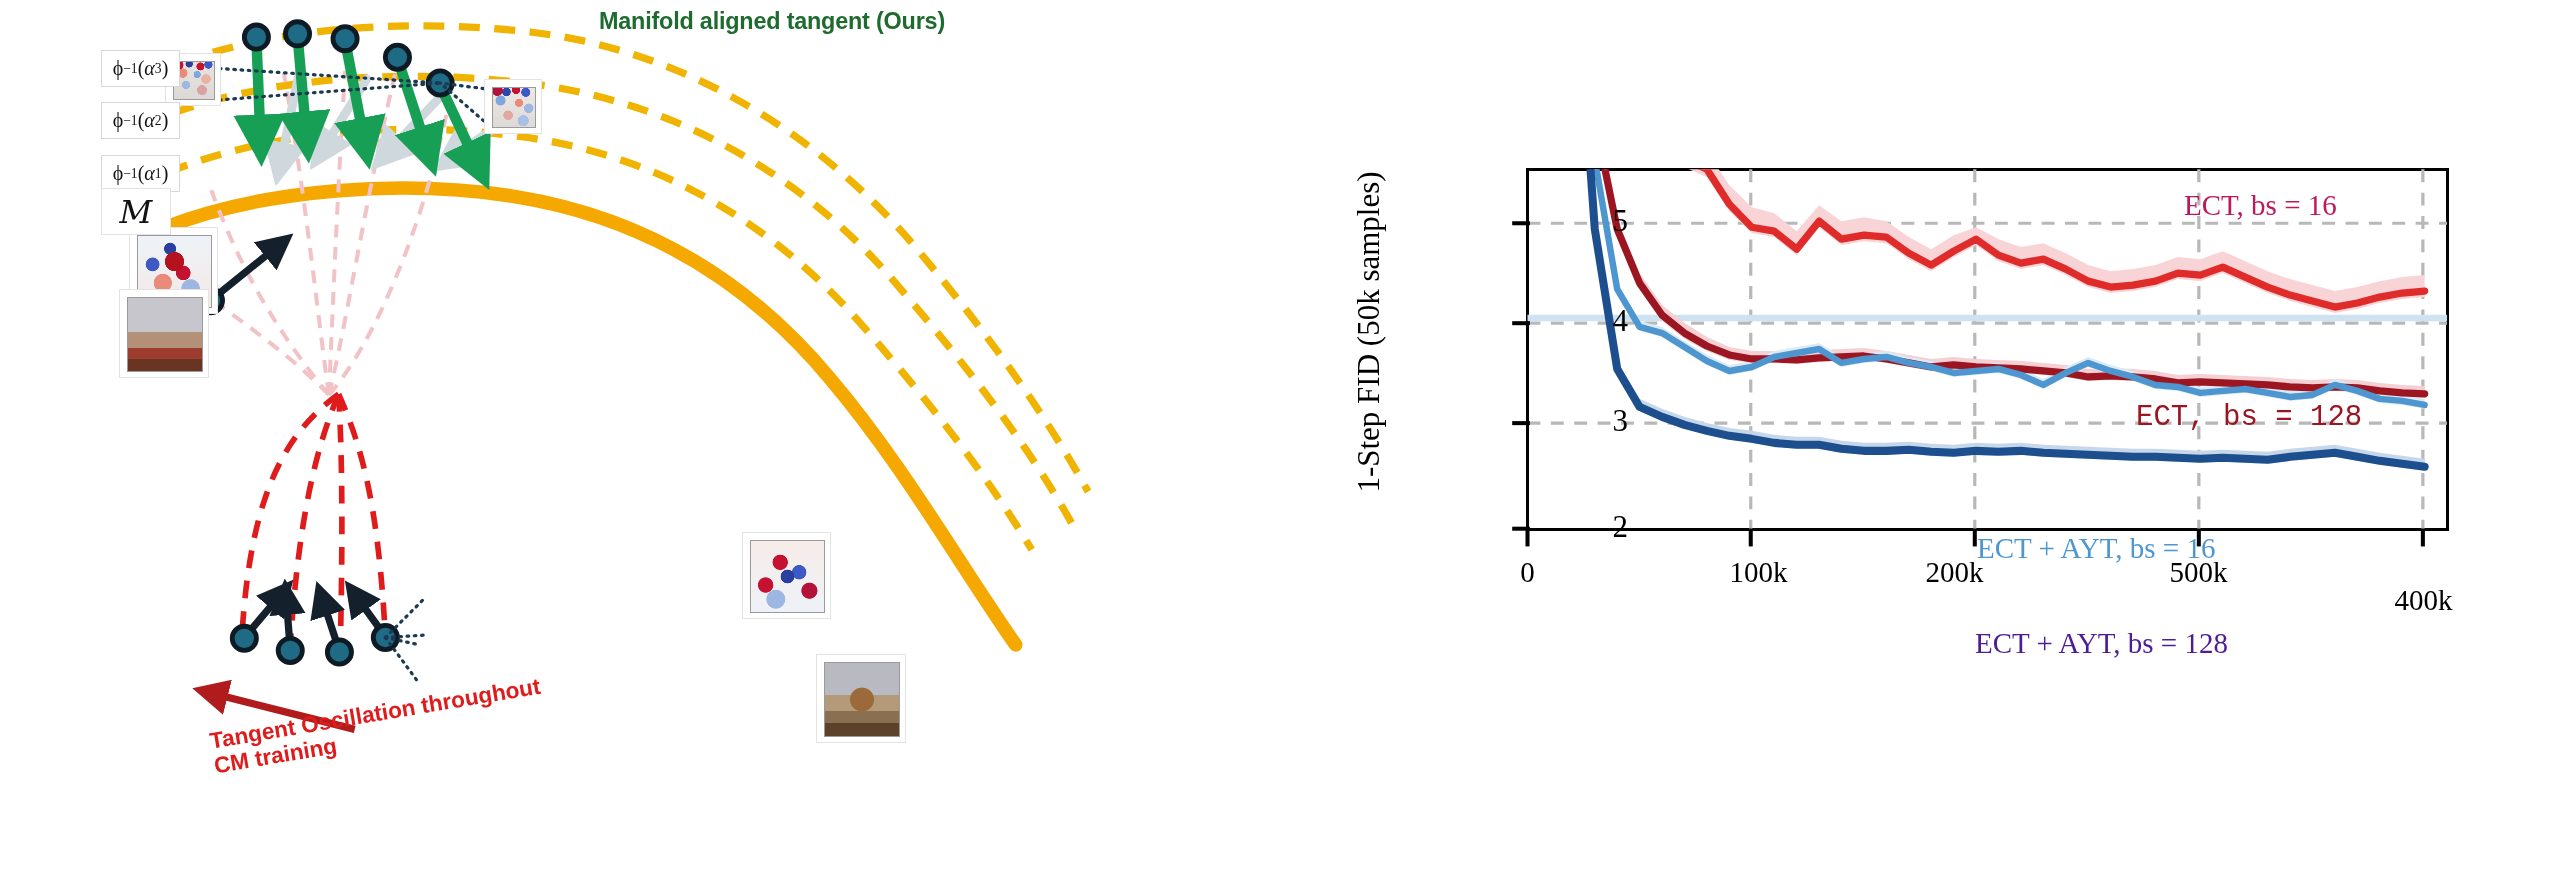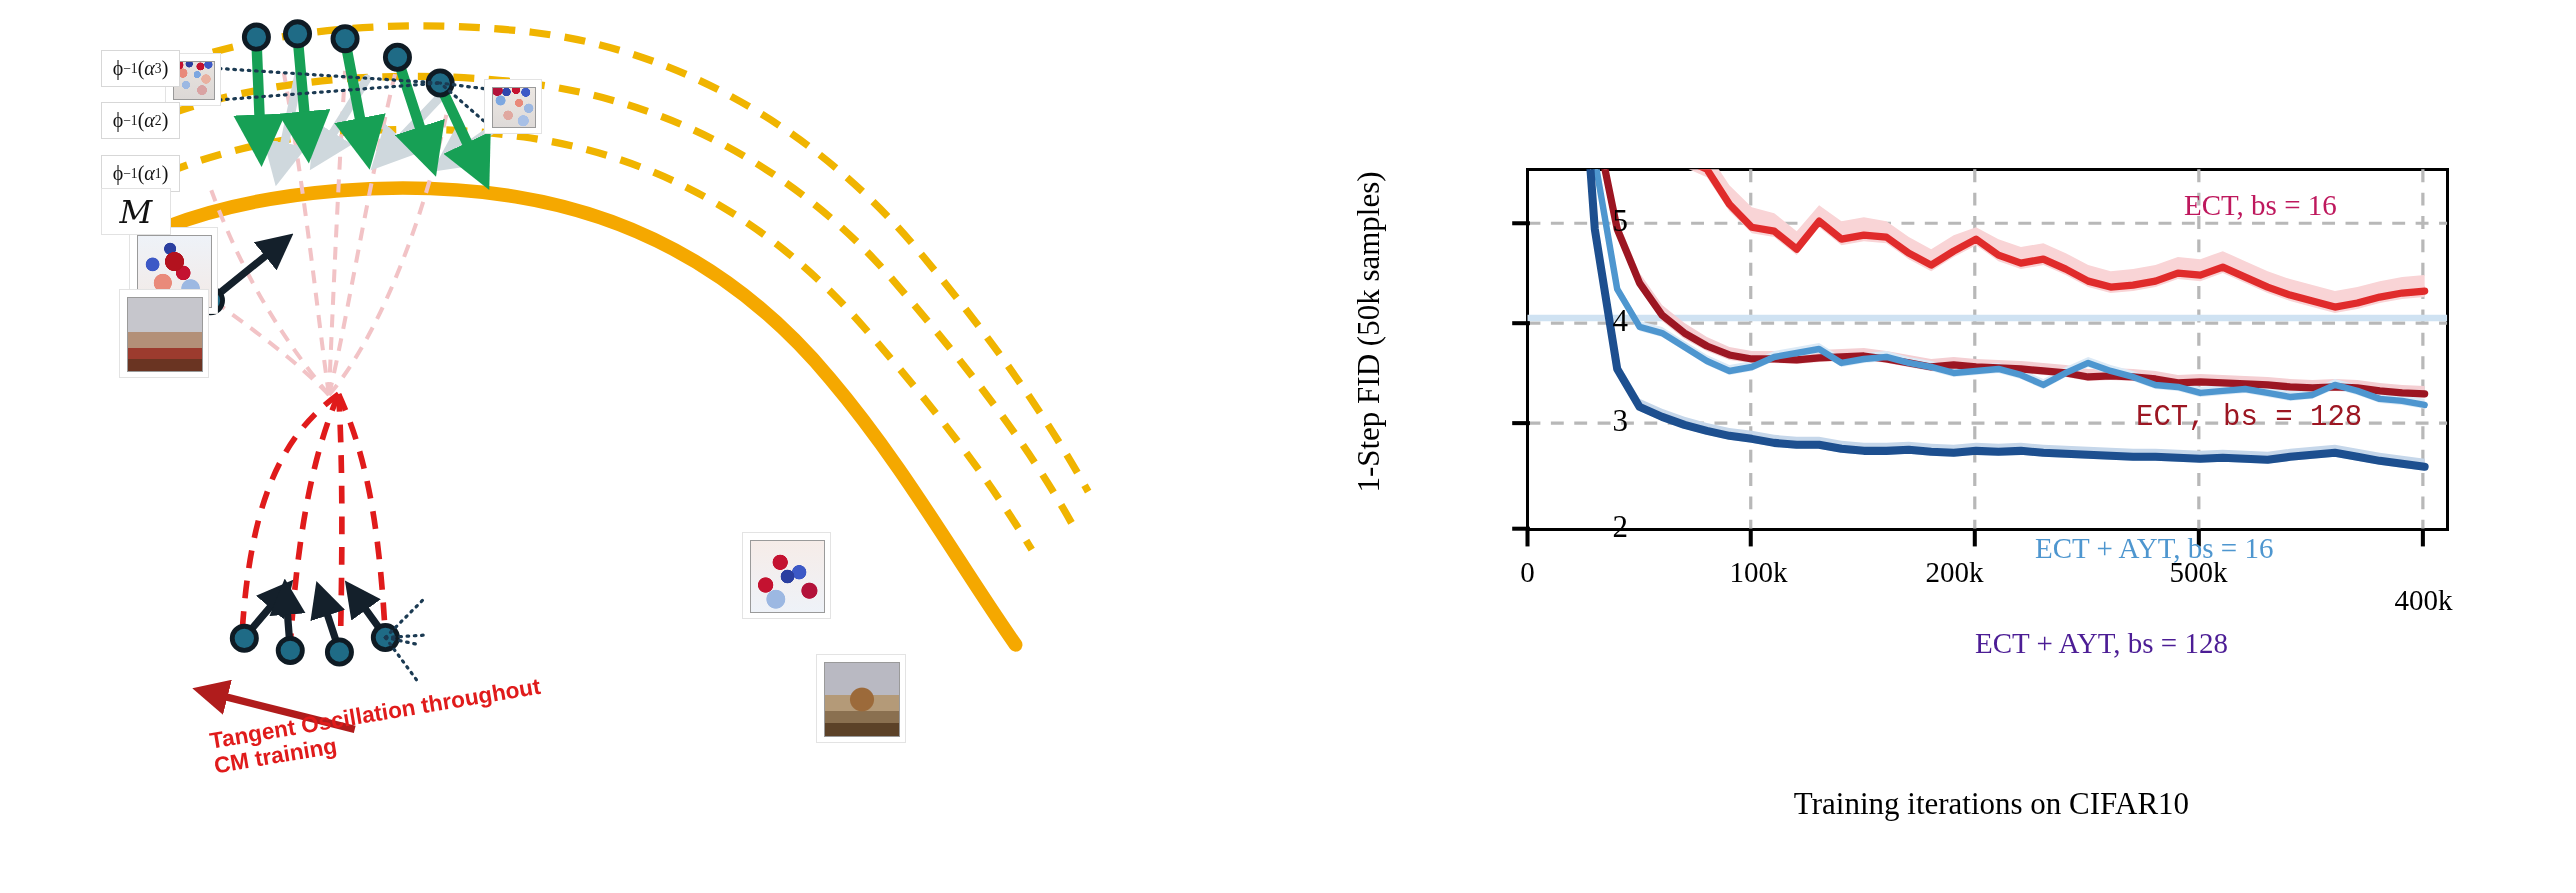--- a/index.html
+++ b/index.html
@@ -37,28 +37,29 @@
       text-align:right;width:48px;}
   .xtick-lbl{position:absolute;font-size:29px;color:#000;text-align:center;
       width:129px;}
   #ylabel{position:absolute;left:-179px;top:314px;width:451px;
       transform:rotate(-90deg);text-align:center;font-size:31px;color:#000;}
   #xlabel{position:absolute;left:347px;top:786px;width:645px;text-align:center;
       font-size:31px;color:#000;}
   .series-label{position:absolute;font-size:29px;white-space:nowrap;}
   #lbl-ect16{left:862px;top:189px;color:#be185d;}
   #lbl-ect128{left:814px;top:401px;color:#9c1622;font-family:Liberation Mono, monospace;}
-  #lbl-ayt16{left:713px;top:532px;color:#4e96cf;text-align:center;}
+  #lbl-ayt16{left:655px;top:532px;color:#4e96cf;text-align:center;}
   #lbl-ayt128{left:653px;top:627px;color:#4c1d95;}
 </style>
 </head>
 <body>
 
 <div id="left-panel">
 
+  <div id="diagram-title">Manifold aligned tangent (Ours)</div>
 
   <svg class="fig" width="1322" height="893" viewBox="0 0 1640 1108">
     <defs>
       <marker id="ah-green" markerWidth="5" markerHeight="5" refX="2.3" refY="2.5" orient="auto">
           <path d="M0,0 L5,2.5 L0,5 z" fill="#17a055"></path>
         </marker>
       <marker id="ah-grey" markerWidth="5" markerHeight="5" refX="2.3" refY="2.5" orient="auto">
           <path d="M0,0 L5,2.5 L0,5 z" fill="#cfd8dd"></path>
         </marker>
       <marker id="ah-black" markerWidth="5" markerHeight="5" refX="2.3" refY="2.5" orient="auto">
@@ -297,20 +298,19 @@
   <div class="ytick-lbl" style="top:403px;">3</div>
   <div class="ytick-lbl" style="top:509px;">2</div>
 
   <div class="xtick-lbl" style="left:141px;top:556px;">0</div>
   <div class="xtick-lbl" style="left:372px;top:556px;">100k</div>
   <div class="xtick-lbl" style="left:568px;top:556px;">200k</div>
   <div class="xtick-lbl" style="left:812px;top:556px;">500k</div>
   <div class="xtick-lbl" style="left:1037px;top:556px;margin-top:28px;">400k</div>
 
   <div id="ylabel">1-Step FID (50k samples)</div>
-  <div id="xlabel">Training iterations on CIFAR10</div>
 
   <div class="series-label" id="lbl-ect16">ECT, bs = 16</div>
   <div class="series-label" id="lbl-ect128">ECT, bs = 128</div>
   <div class="series-label" id="lbl-ayt16">ECT + AYT, bs = 16</div>
   <div class="series-label" id="lbl-ayt128">ECT + AYT, bs = 128</div>
 </div>
 
 
 </body></html>

